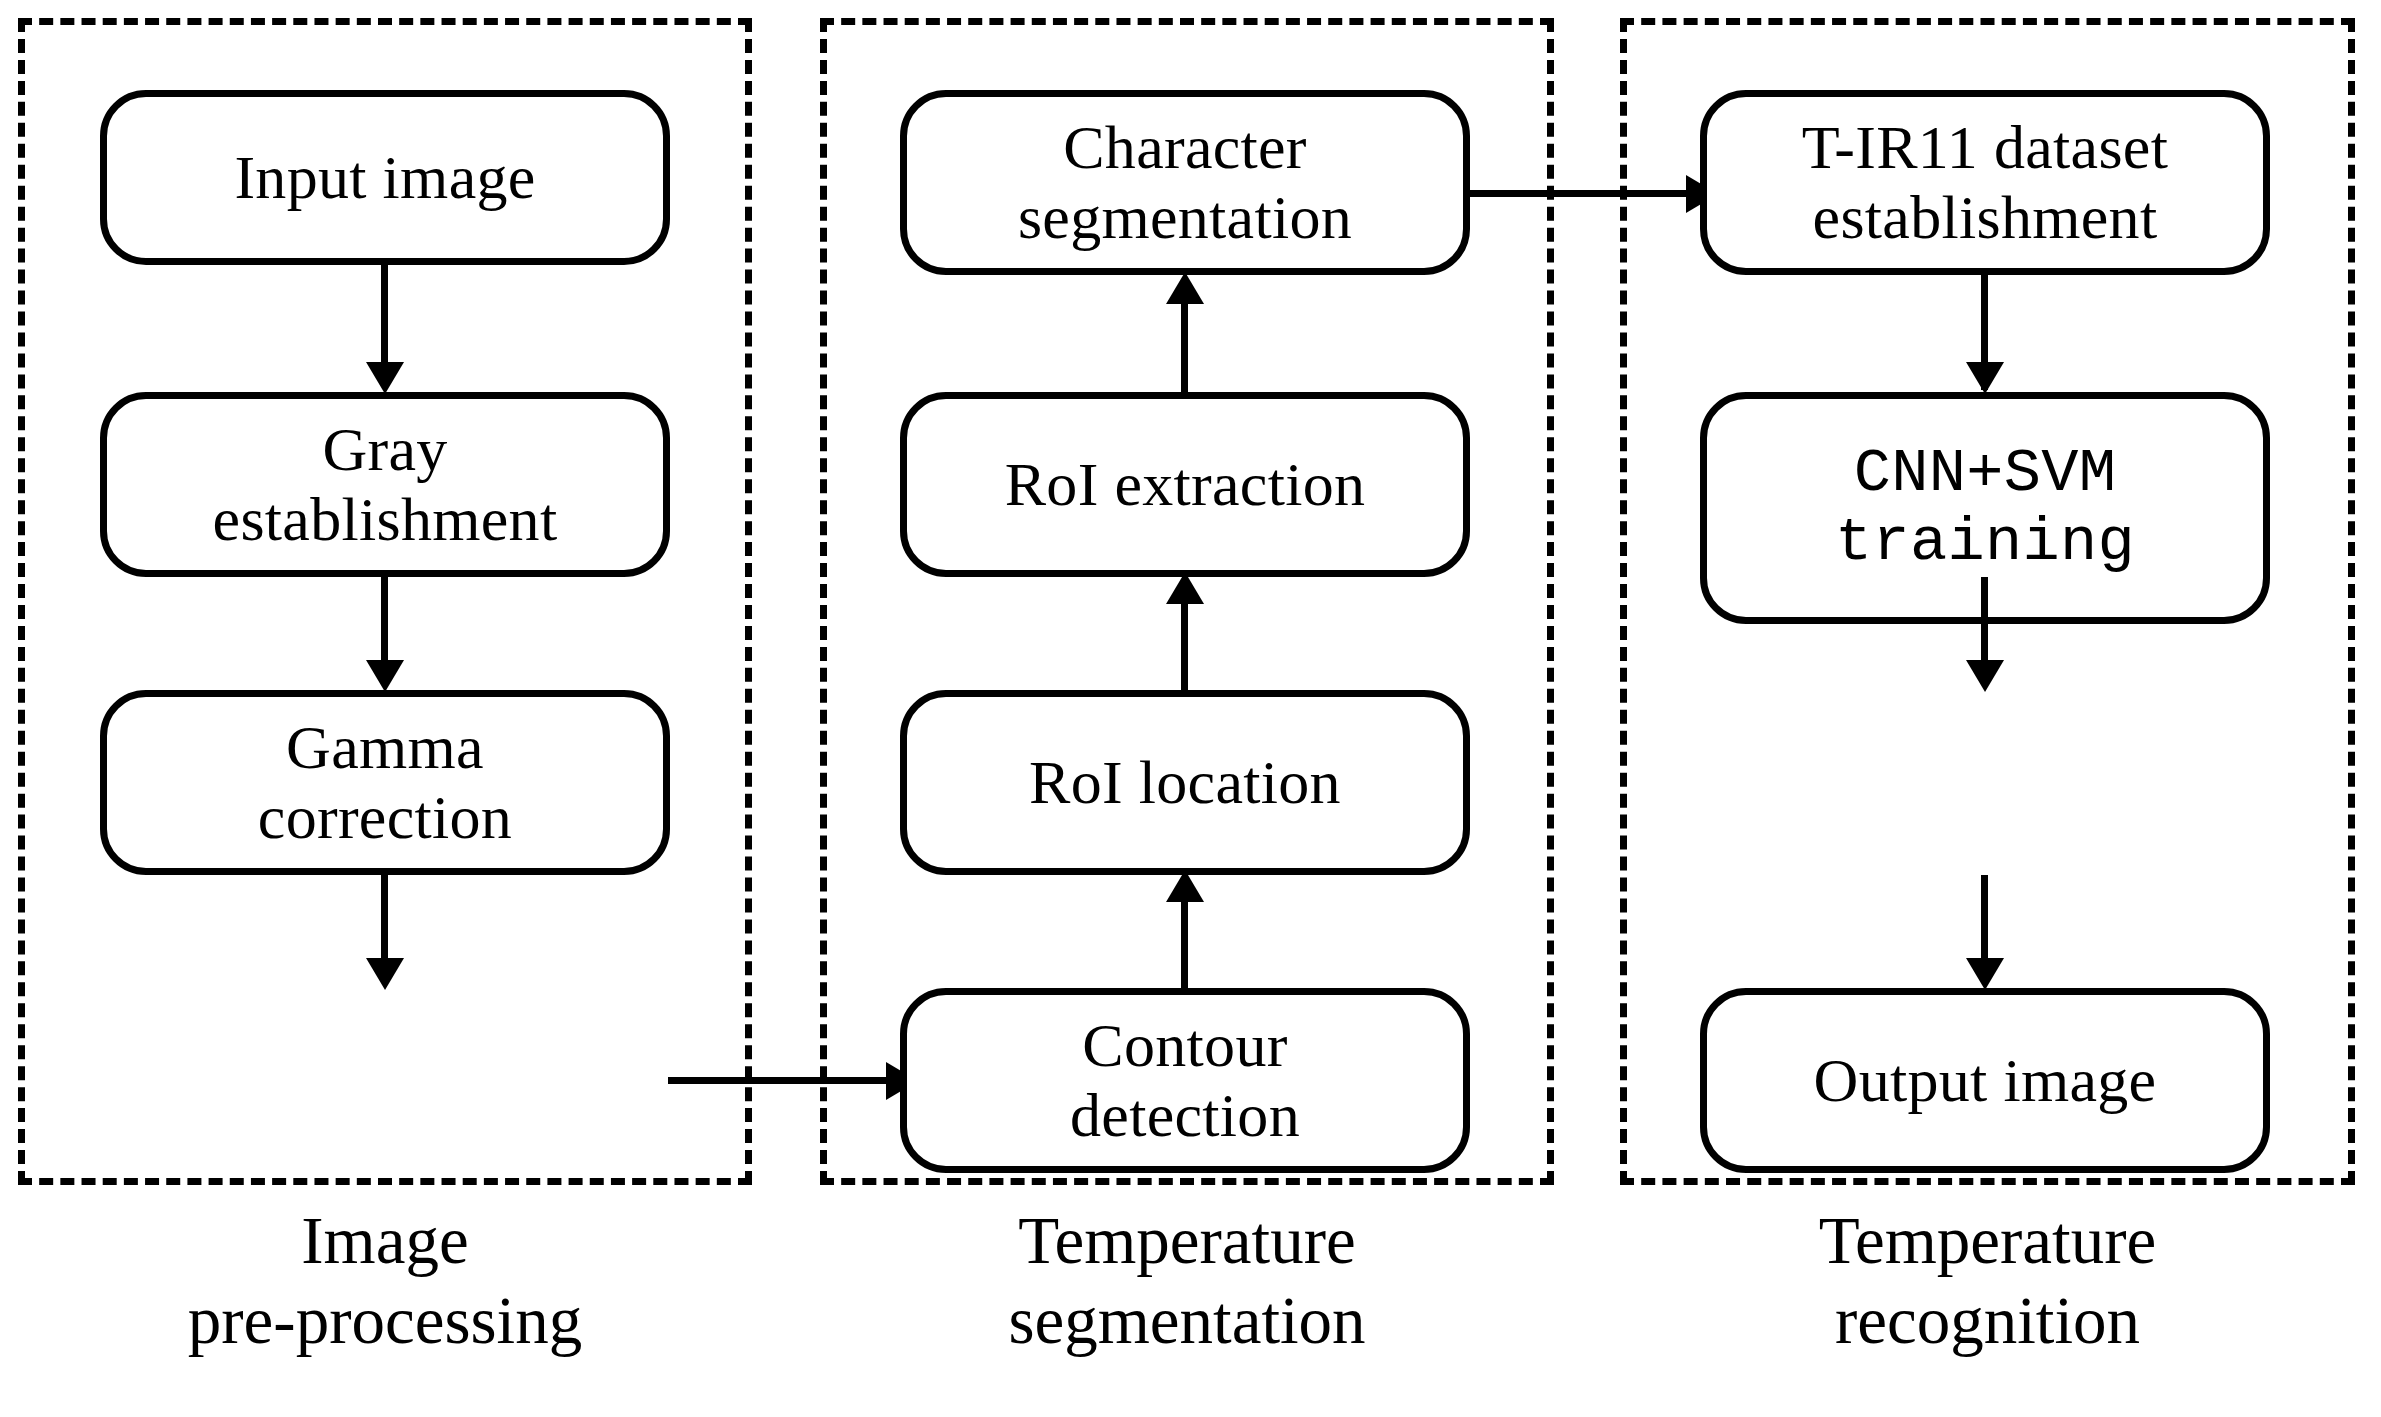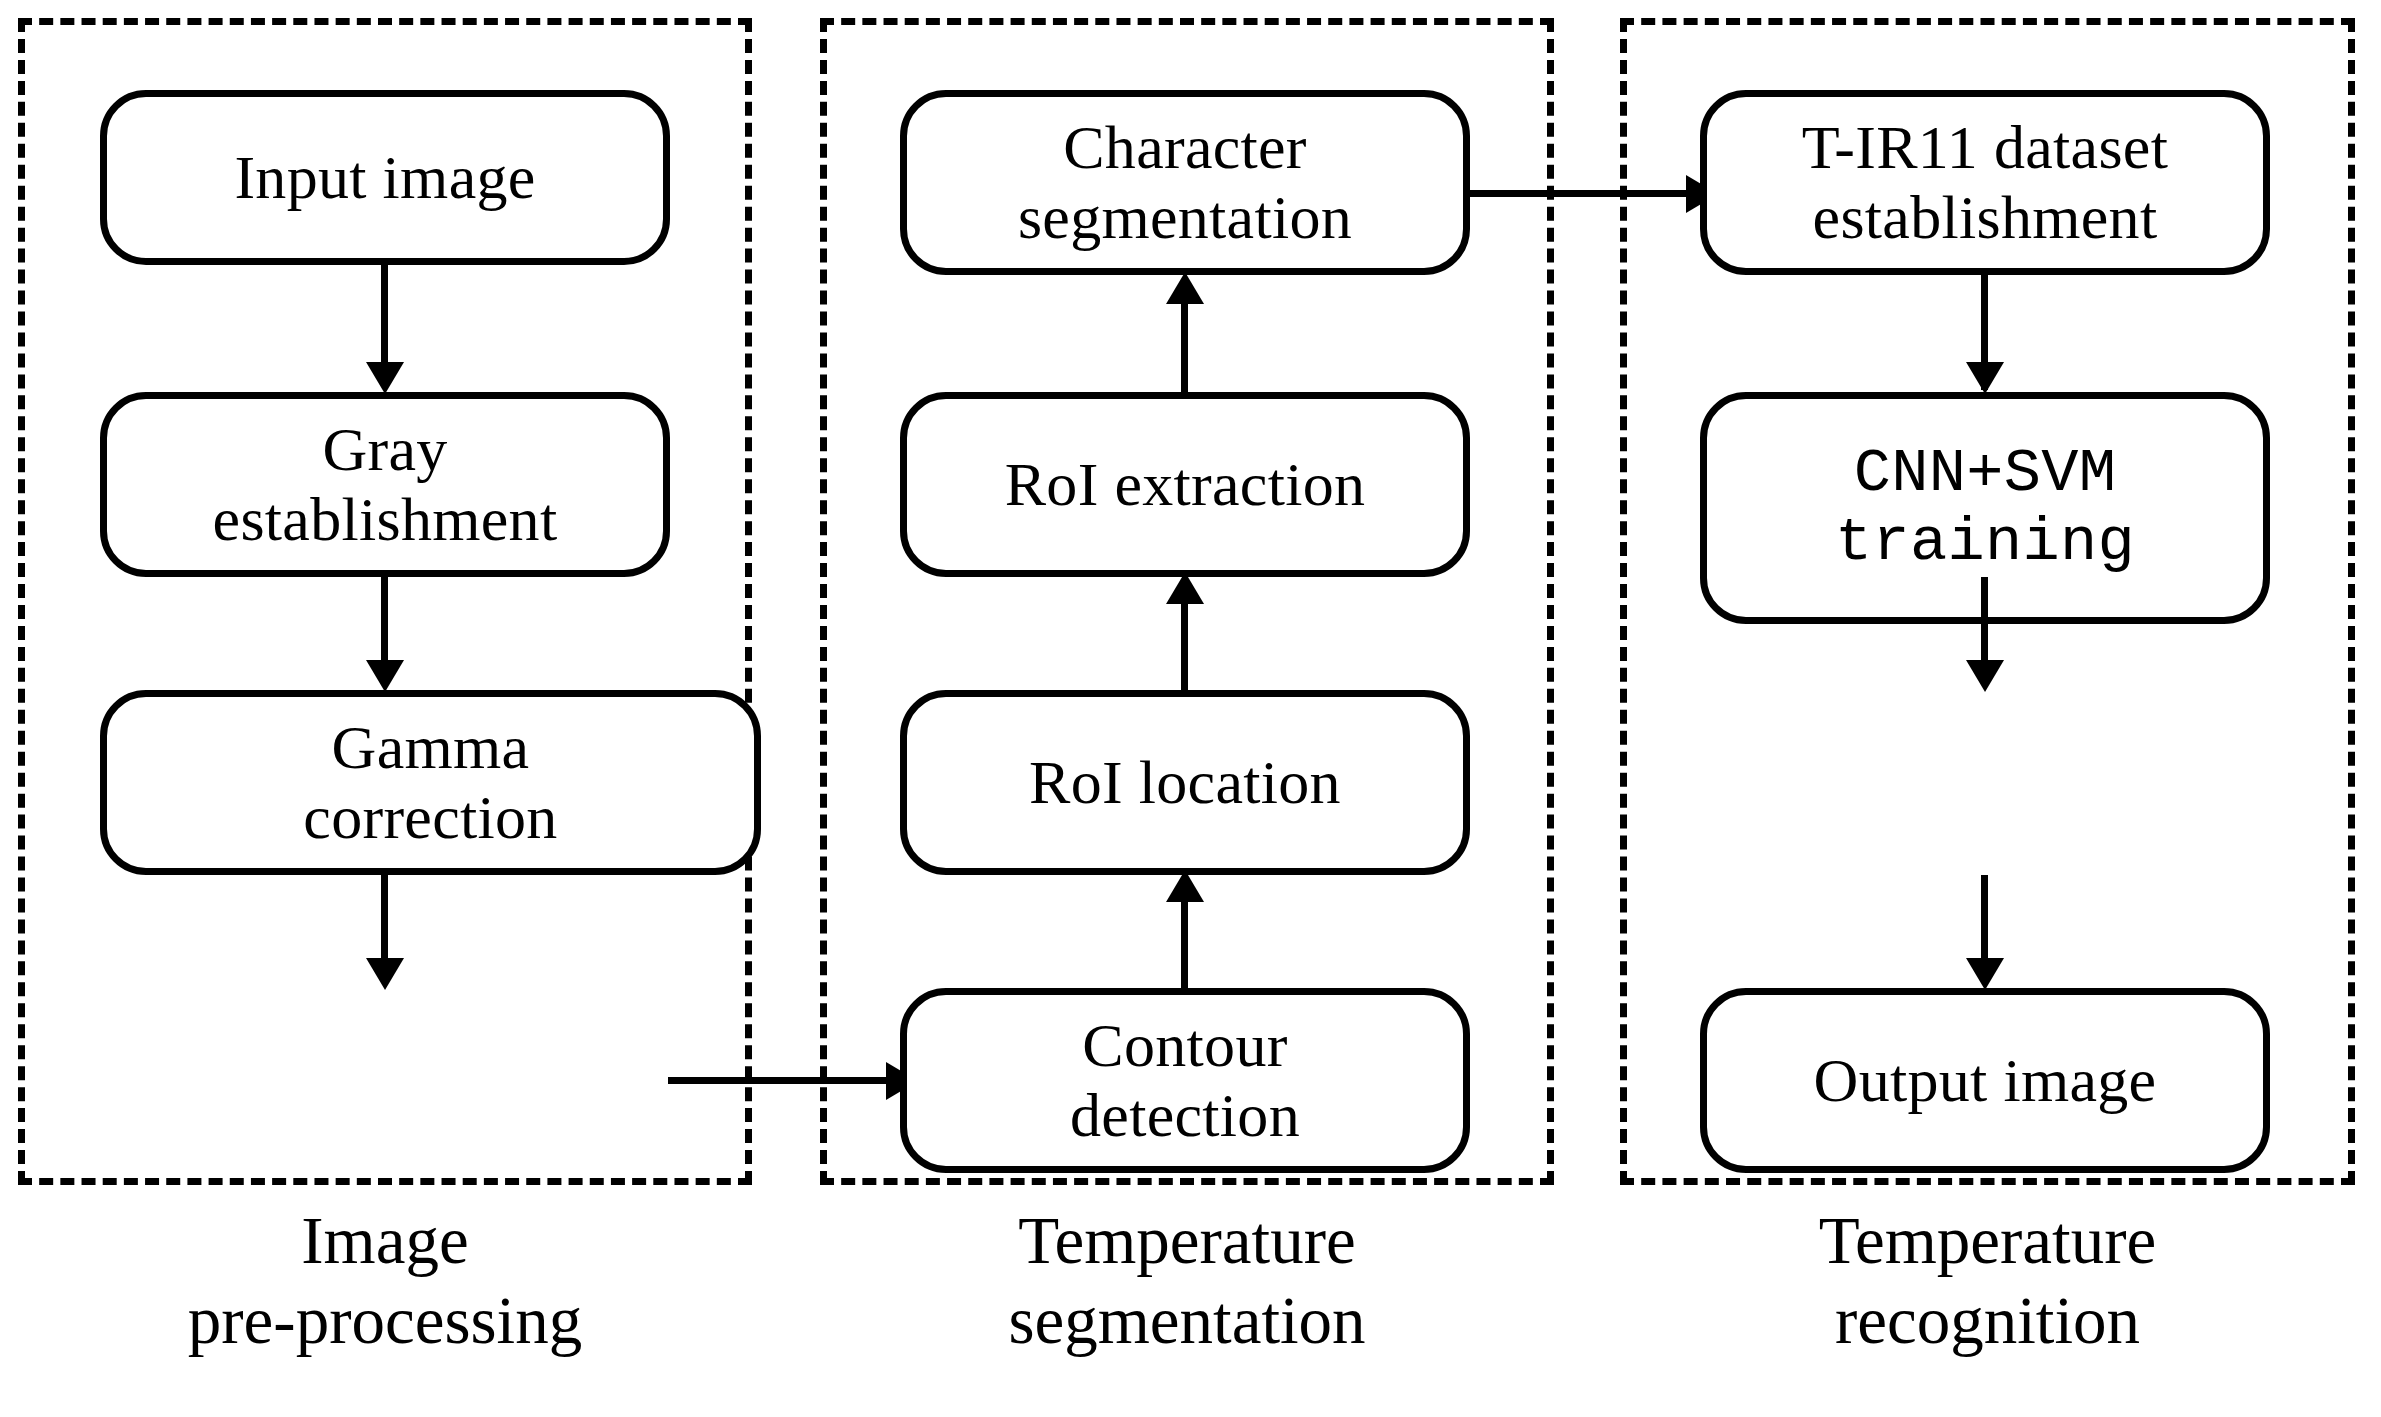--- a/index.html
+++ b/index.html
@@ -97,21 +97,21 @@
 
   <div class="conn-v" style="left:381px; top:265px; height:120px;"></div>
   <div class="arrow-down" style="left:366px; top:362px;"></div>
 
   <div class="node" style="left:100px; top:392px; width:570px; height:185px;">Gray
 establishment</div>
 
   <div class="conn-v" style="left:381px; top:577px; height:105px;"></div>
   <div class="arrow-down" style="left:366px; top:660px;"></div>
 
-  <div class="node" style="left:100px; top:690px; width:661px; height:185px;">Gamma
+  <div class="node" style="left:100px; top:690px; width:570px; height:185px;">Gamma
 correction</div>
 
   <div class="conn-v" style="left:381px; top:875px; height:105px;"></div>
   <div class="arrow-down" style="left:366px; top:958px;"></div>
 
 
   <div class="caption" style="left:18px; top:1200px; width:734px;">Image
 pre-processing</div>
 
   <div class="conn-h" style="left:668px; top:1077px; width:230px;"></div>

